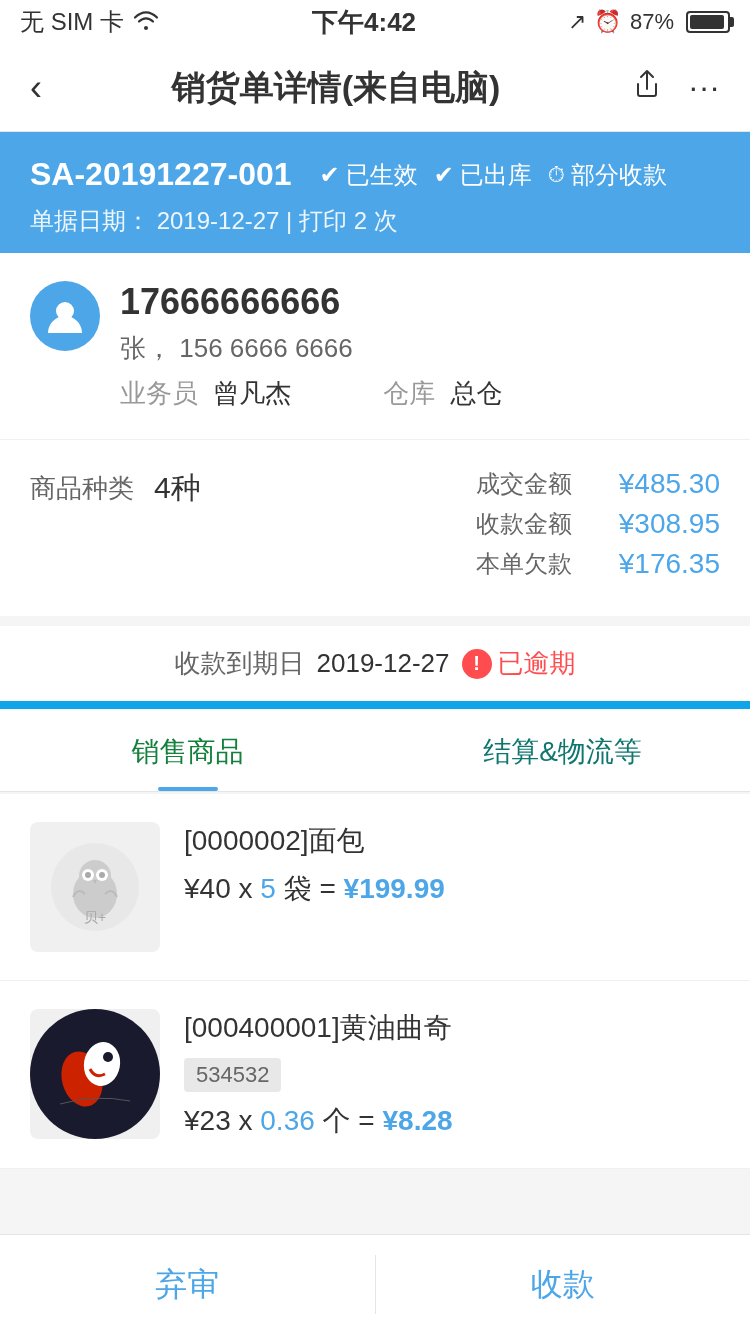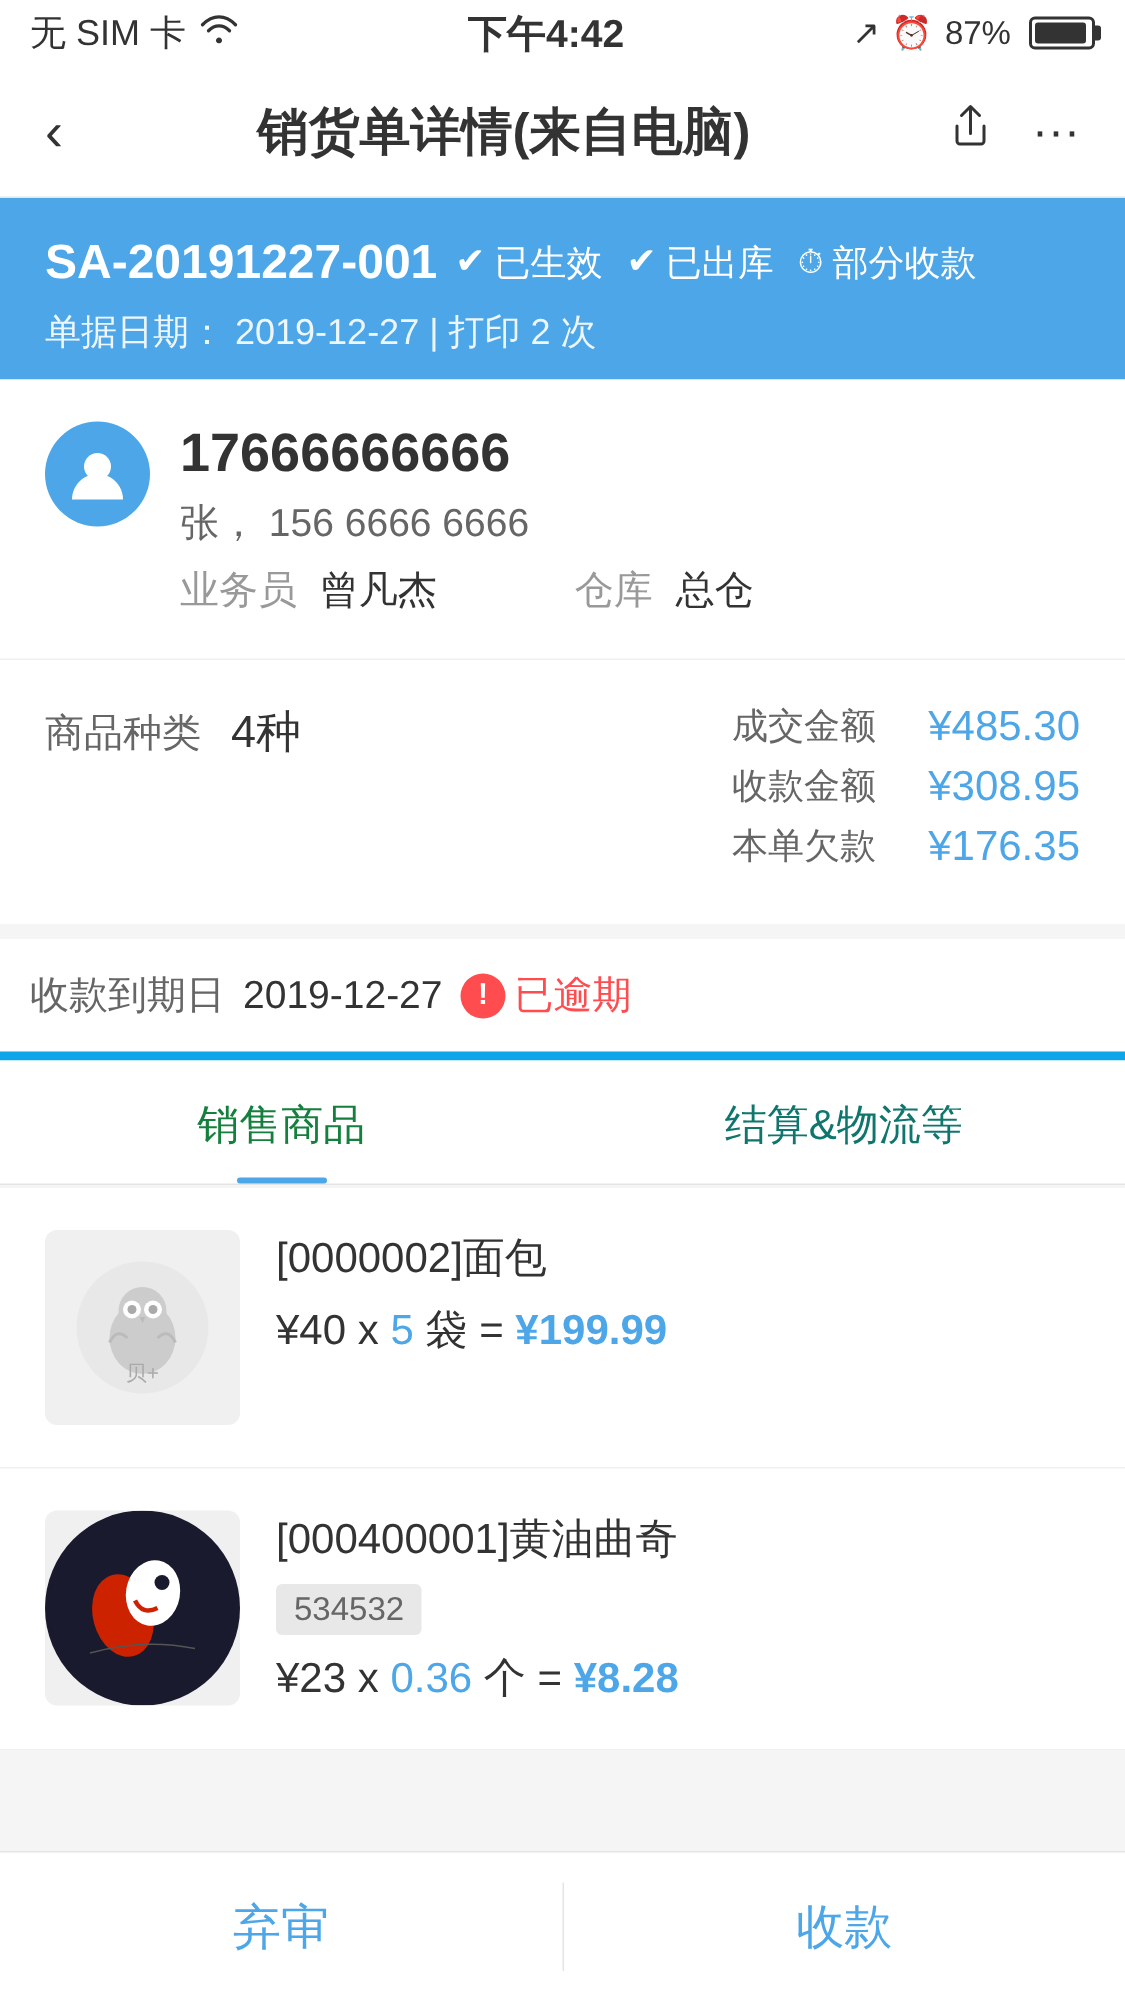--- a/index.html
+++ b/index.html
@@ -90,21 +90,21 @@
 
     
     .header-banner {
       background: #4da6e8;
       padding: 24px 30px 16px;
       color: #fff;
     }
     .header-banner-top {
       display: flex;
       align-items: center;
-      gap: 12px;
+      gap: 28px;
       margin-bottom: 12px;
     }
     .order-id {
       font-size: 32px;
       font-weight: 700;
     }
     .status-tags {
       display: flex;
       align-items: center;
       gap: 16px;
@@ -186,35 +186,36 @@
       align-items: center;
       gap: 20px;
     }
     .summary-kinds-label { font-size: 26px; color: #666; }
     .summary-kinds-val { font-size: 30px; color: #333; font-weight: 500; }
     .summary-right { text-align: right; }
     .summary-row {
       display: flex;
       justify-content: flex-end;
       align-items: center;
-      gap: 16px;
+      gap: 28px;
       margin-bottom: 8px;
     }
     .summary-row-label { font-size: 24px; color: #666; }
     .summary-row-val { font-size: 28px; color: #4da6e8; font-weight: 500; min-width: 120px; text-align: right; }
 
     
     .due-section {
       background: #fff;
       padding: 20px 20px;
       display: flex;
       align-items: center;
       gap: 12px;
       font-size: 26px;
-      border-bottom: 6px solid #0ea5e9;
+      border-bottom: 8px solid #0ea5e9;
+      justify-content: center;
     }
     .due-label { color: #666; }
     .due-date { color: #333; }
     .overdue-badge {
       display: flex;
       align-items: center;
       gap: 6px;
       color: #ff4d4f;
       font-size: 26px;
     }

